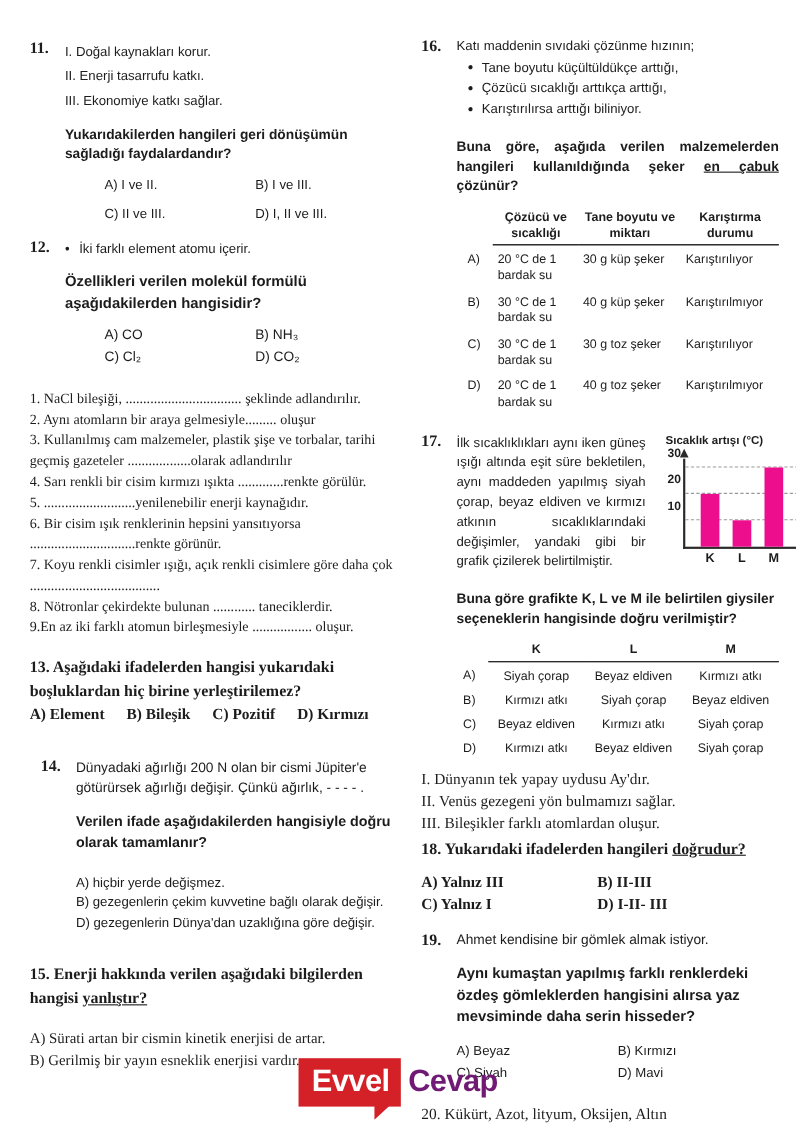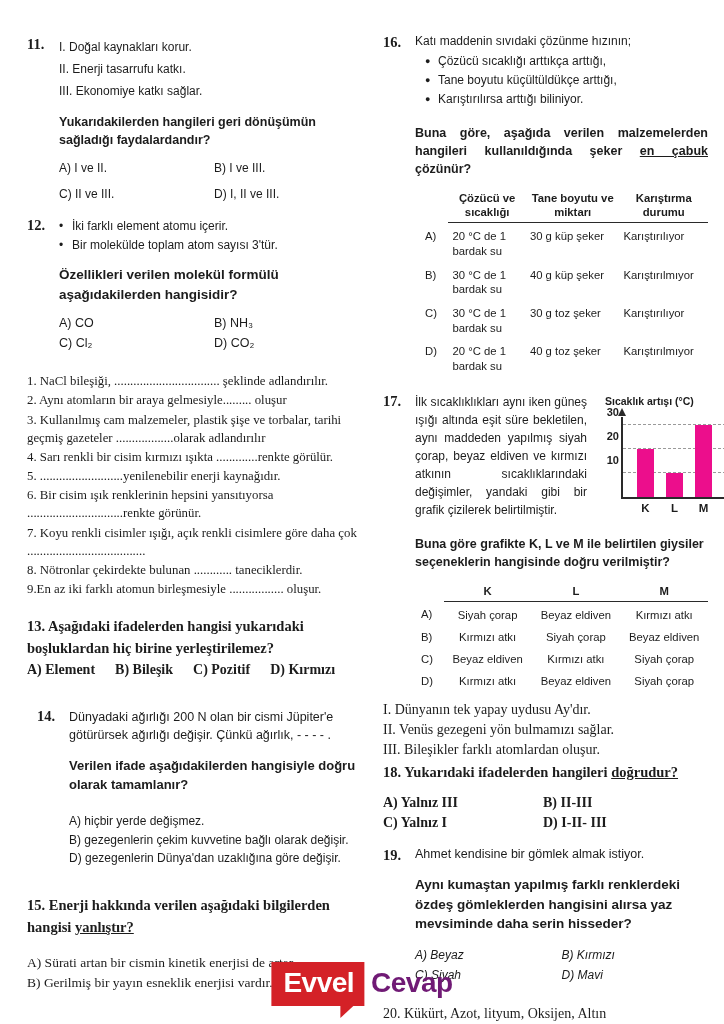--- a/index.html
+++ b/index.html
@@ -14,21 +14,21 @@
   .qnum{font-family:"Liberation Serif",serif;font-weight:bold;font-size:14.5px;width:32px;flex:none;}
   .qbody{flex:1;min-width:0;}
   .serif{font-family:"Liberation Serif",serif;}
   .bold{font-weight:bold;}
   .u{text-decoration:underline;}
   .stmt{font-size:12px;line-height:1.85;}
   .bullet{font-size:12px;line-height:1.6;padding-left:13px;position:relative;}
   .bullet::before{content:"•";position:absolute;left:0;}
   .bullet16::before{content:"●";font-size:9px;top:2px;}
   .qtext{font-size:12.5px;font-weight:bold;line-height:1.45;margin:10px 0 4px 0;}
-  .opts2{display:grid;grid-template-columns:1fr 1fr;row-gap:12px;margin-top:12px;font-size:12px;}
+  .opts2{display:grid;grid-template-columns:1fr 1fr;row-gap:12px;margin-top:12px;font-size:12px;margin-left:36px;}
   .optline{font-size:12px;line-height:1.4;padding-left:22px;text-indent:-22px;margin:2px 0;}
   section{display:block;}
   
   #blanks{margin-top:22px;}
   #blanks p{font-family:"Liberation Serif",serif;font-size:12.8px;line-height:1.42;margin:0 0 1px 0;}
   
   .serifq{font-family:"Liberation Serif",serif;font-size:14.5px;font-weight:bold;line-height:1.5;margin:18px 0 2px 0;}
   .optrow13{display:flex;gap:20px;font-family:"Liberation Serif",serif;font-size:14px;margin-top:2px;}
   .serifopts p{font-family:"Liberation Serif",serif;font-size:13.5px;line-height:1.5;margin:0;}
   
@@ -51,21 +51,21 @@
   .plot{position:relative;width:108px;height:80px;border-left:2px solid #2a2a2a;border-bottom:2px solid #2a2a2a;margin-left:26px;margin-top:10px;}
   .plot .yarrow{position:absolute;top:-9px;left:-5.5px;width:0;height:0;border-left:4.5px solid transparent;border-right:4.5px solid transparent;border-bottom:8px solid #2a2a2a;}
   .grid{position:absolute;left:0;width:100%;border-top:1.6px dashed #9a9a9a;}
   .tick{position:absolute;left:-24px;width:20px;text-align:right;font-size:11px;font-weight:bold;transform:translateY(-55%);}
   .bar{position:absolute;bottom:0;width:17px;}
   .cat{position:absolute;bottom:-17px;font-size:11.5px;font-weight:bold;width:17px;text-align:center;}
   
   .stmts18 p{font-family:"Liberation Serif",serif;font-size:14px;line-height:1.42;margin:0;}
   .opts18{display:grid;grid-template-columns:160px 1fr;row-gap:4px;font-family:"Liberation Serif",serif;font-size:14px;font-weight:bold;margin-top:12px;}
   
-  .opts19{display:grid;grid-template-columns:1fr 1fr;row-gap:6px;font-size:12px;margin-top:14px;font-style:italic;}
+  .opts19{display:grid;grid-template-columns:1fr 1fr;row-gap:6px;font-size:12px;margin-top:14px;}
   
   .q20 p{margin:0;}
   
   .logo{position:absolute;left:50%;transform:translateX(-50%);top:962px;display:flex;align-items:flex-start;}
   .logo-red{position:relative;background:#d42127;color:#fff;font-weight:bold;font-size:28px;padding:5px 10px 7px 12px;letter-spacing:-0.5px;}
   .logo-red::after{content:"";position:absolute;right:10px;bottom:-12px;width:0;height:0;border-top:13px solid #d42127;border-right:14px solid transparent;}
   .logo-dark{color:#701a75;font-weight:bold;font-size:28px;padding:5px 0 0 7px;letter-spacing:-0.5px;}
 </style>
 </head>
 <body>
@@ -90,21 +90,20 @@
         </div>
       </div>
     </div>
   </section>
 
   <section style="margin-top:16px;">
     <div class="qrow">
       <span class="qnum">12.</span>
       <div class="qbody">
         <div class="bullet">İki farklı element atomu içerir.</div>
-        <div class="bullet">Bir molekülde toplam atom sayısı 3'tür.</div>
         <p class="qtext" style="font-size:13.5px;">Özellikleri verilen molekül formülü aşağıdakilerden hangisidir?</p>
         <div class="opts2" style="row-gap:6px;font-size:12.5px;">
           <span>A) CO</span>
           <span>B) NH₃</span>
           <span>C) Cl₂</span>
           <span>D) CO₂</span>
         </div>
       </div>
     </div>
   </section>
@@ -157,22 +156,22 @@
 </div>
 
 <div class="col" id="col-right">
 
   <section>
     <div class="qrow">
       <span class="qnum">16.</span>
       <div class="qbody">
         <p style="font-size:12px;margin:0 0 4px 0;">Katı maddenin sıvıdaki çözünme hızının;</p>
         <div style="padding-left:10px;">
+          <div class="bullet bullet16">Tane boyutu küçültüldükçe arttığı,</div>
           <div class="bullet bullet16">Çözücü sıcaklığı arttıkça arttığı,</div>
-          <div class="bullet bullet16">Tane boyutu küçültüldükçe arttığı,</div>
           <div class="bullet bullet16">Karıştırılırsa arttığı biliniyor.</div>
         </div>
         <p class="qtext" style="margin-top:14px;text-align:justify;"><span>Buna göre, aşağıda verilen malzemelerden hangileri kullanıldığında şeker </span><span class="u">en çabuk</span><span> çözünür?</span></p>
         <table class="t16">
           <thead>
             <tr>
               <th class="noline"></th>
               <th class="c1">Çözücü ve sıcaklığı</th>
               <th class="c2">Tane boyutu ve miktarı</th>
               <th class="c3">Karıştırma durumu</th>

